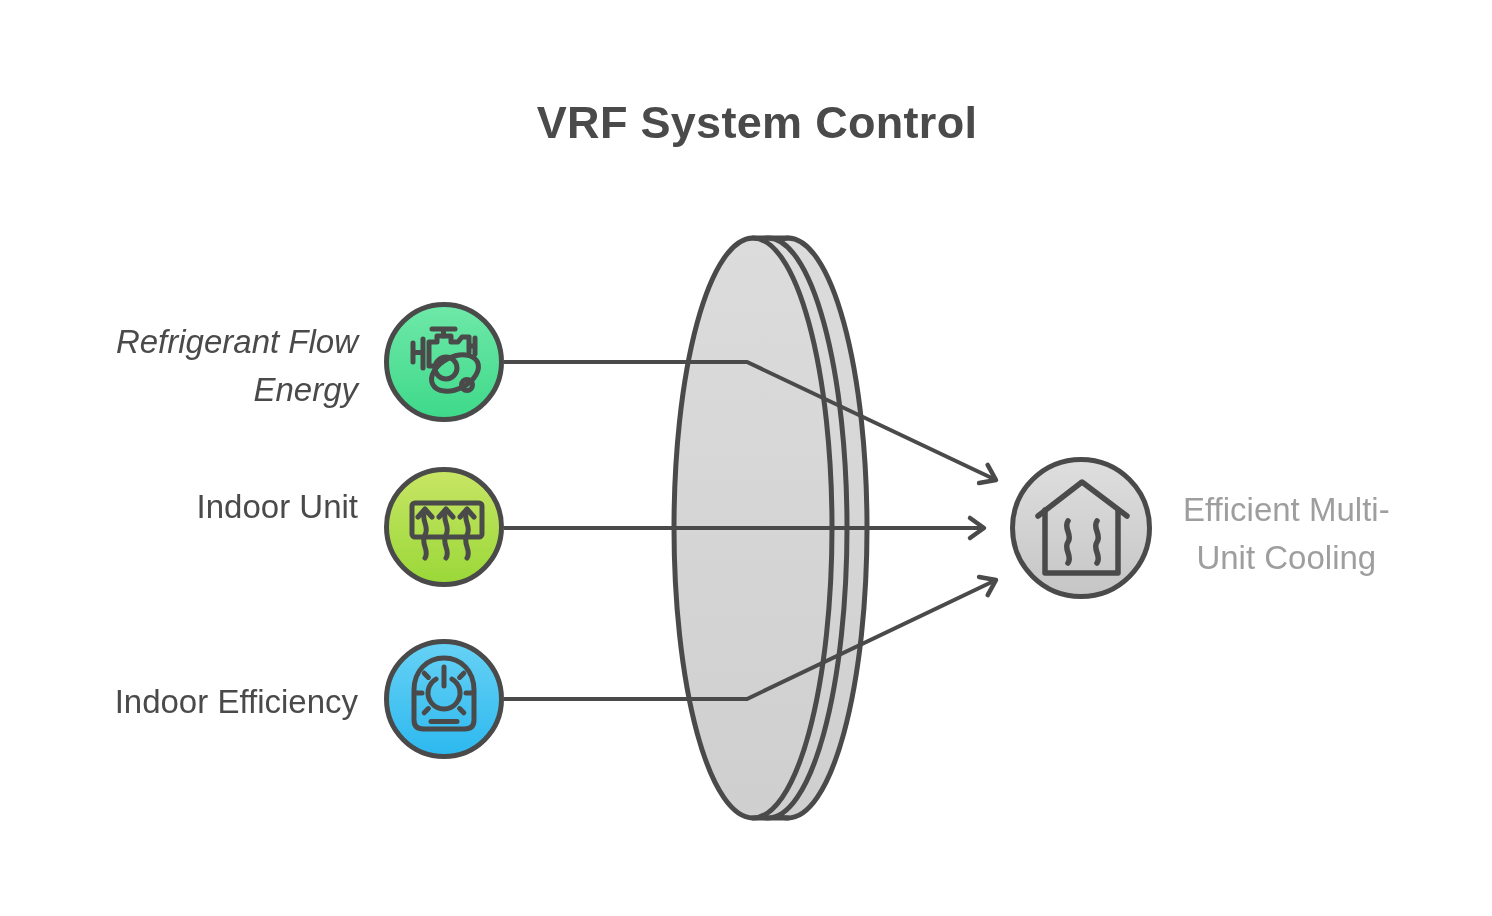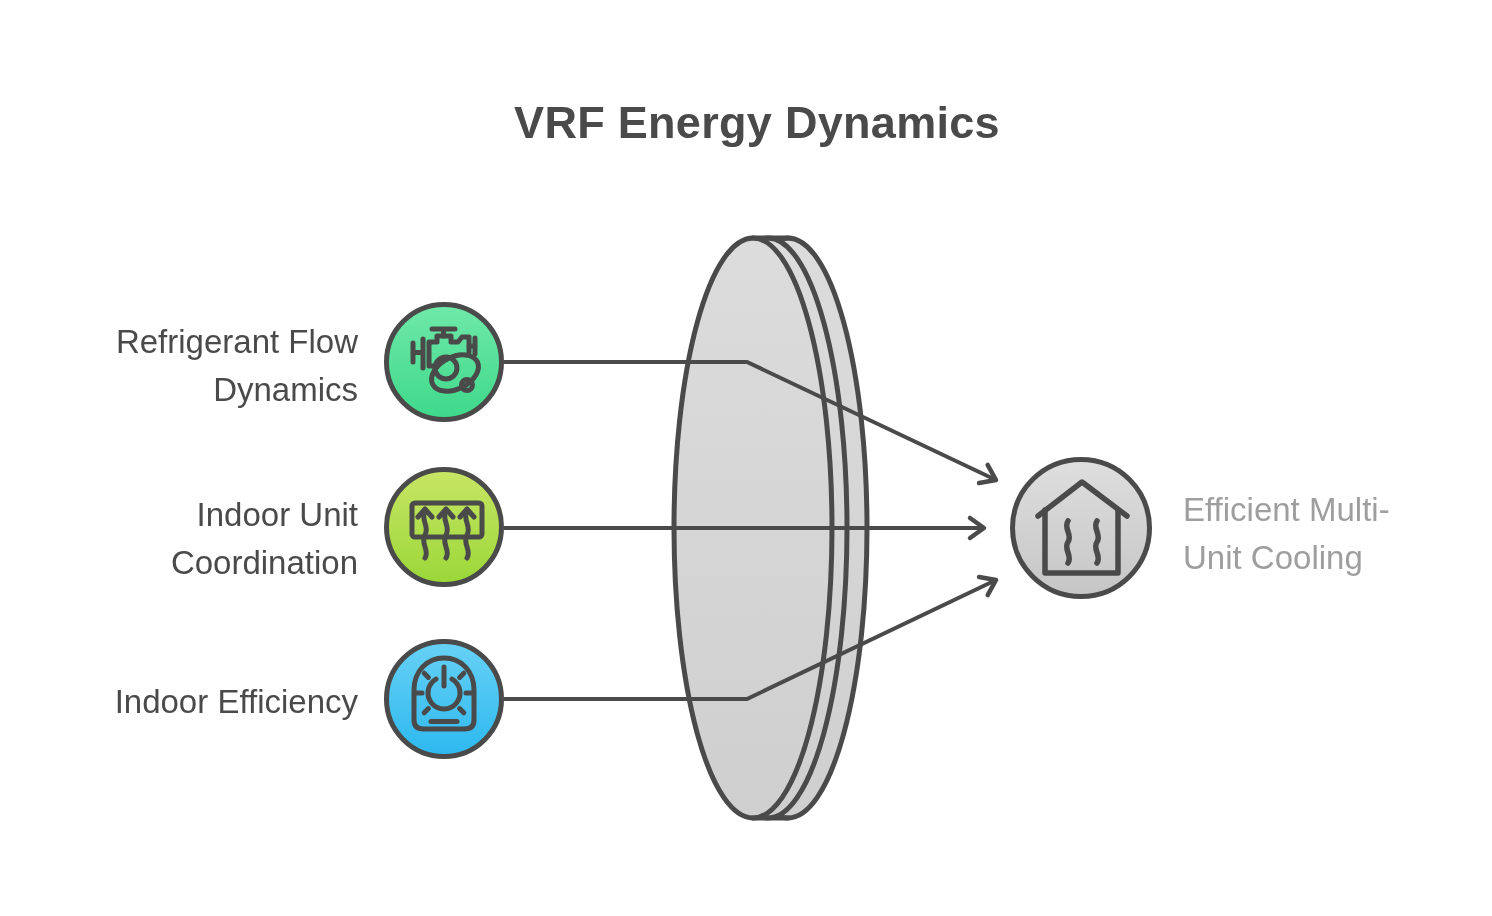--- a/index.html
+++ b/index.html
@@ -30,28 +30,28 @@
   .badge > svg{position:absolute;top:-5px;left:-5px;display:block;}
   .badge.s120 > svg{width:120px;height:120px;}
   .badge.s142 > svg{width:142px;height:142px;}
   .glyph{fill:none;stroke:var(--ink,#4a4a4a);stroke-width:5;stroke-linecap:round;stroke-linejoin:round;}
   .glyph-thick{fill:none;stroke:var(--ink,#4a4a4a);stroke-width:5.5;stroke-linecap:round;stroke-linejoin:round;}
   .label{
     position:absolute;font-size:33px;line-height:48px;color:var(--ink,#4a4a4a);
     white-space:nowrap;
   }
   .label.right-align{text-align:right;}
-  .label.muted{color:var(--muted-label,#9e9e9e);}
+  .label.muted{color:var(--muted-label,#9e9e9e);text-align:center;}
 </style>
 </head>
 <body>
 
 <div class="canvas">
 
-  <h1 class="title">VRF Energy Dynamics</h1>
+  <h1 class="title">VRF System Control</h1>
 
   <svg class="layer" viewBox="0 0 1492 916" aria-hidden="true">
     <defs>
       <linearGradient id="lensGrad" x1="0" y1="0" x2="0" y2="1">
         <stop offset="0" class="lens-a"></stop>
         <stop offset="1" class="lens-b"></stop>
       </linearGradient>
       <marker id="arrow" markerUnits="userSpaceOnUse" markerWidth="40" markerHeight="32" viewBox="-26 -14 40 28" refX="0" refY="0" orient="auto">
         <path d="M-14 -10 L0 0 L-14 10" class="arrowhead-path"></path>
       </marker>
@@ -64,28 +64,27 @@
       <path class="rim" d="M753 238 H788 M753 818 H788"></path>
     </g>
 
     <g>
       <path class="conn" d="M504 362 H747 L996 480" marker-end="url(#arrow)"></path>
       <path class="conn" d="M504 528 H984" marker-end="url(#arrow)"></path>
       <path class="conn" d="M504 699 H747 L996 580" marker-end="url(#arrow)"></path>
     </g>
   </svg>
 
-  <div class="label right-align" style="right:1134px;top:318px;">
+  <div class="label right-align" style="right:1134px;top:318px;font-style:italic;">
     <div>Refrigerant Flow</div>
-    <div>Dynamics</div>
+    <div>Energy</div>
   </div>
 
-  <div class="label right-align" style="right:1134px;top:483px;margin-top:8px;">
+  <div class="label right-align" style="right:1134px;top:483px;">
     <div>Indoor Unit</div>
-    <div>Coordination</div>
   </div>
 
   <div class="label right-align" style="right:1134px;top:678px;">
     <div>Indoor Efficiency</div>
   </div>
 
   <div class="badge s120" style="left: 384px; top: 302px; background: linear-gradient(rgb(110, 232, 168) 0%, rgb(63, 217, 138) 100%);">
     <svg viewBox="0 0 120 120">
       <path class="glyph" d="M48 27 H71 M59.5 27 V34"></path>
       <path class="glyph" d="M29 41 V60 M29 50.5 H39 M39 37 V66"></path>

